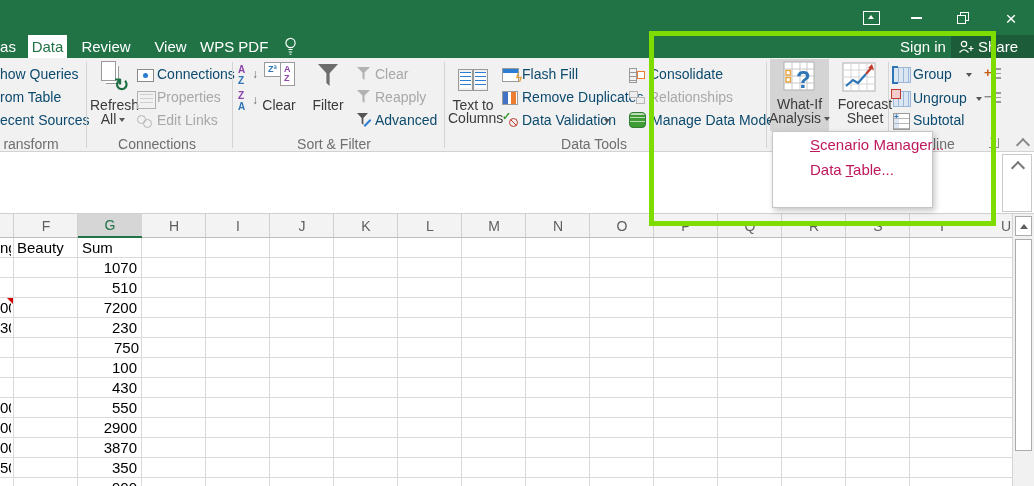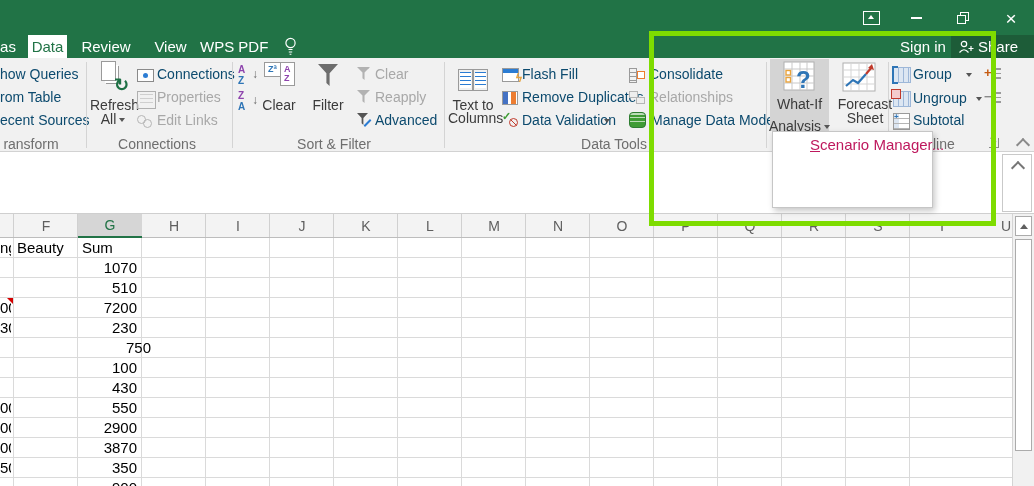--- a/index.html
+++ b/index.html
@@ -250,33 +250,33 @@
   <span class="abs rlbl" style="left:649px;top:66px">Consolidate</span>
 </div>
 <div class="abs">
   <span class="ic ic-rel" style="left:629px;top:91px"></span>
   <span class="abs rlbl gray" style="left:649px;top:89px">Relationships</span>
 </div>
 <div class="abs">
   <span class="ic ic-mdm" style="left:629px;top:112px"></span>
   <span class="abs rlbl" style="left:651px;top:112px">Manage Data Model</span>
 </div>
-<div class="abs glabel" style="left:564px;width:100px">Data Tools</div>
+<div class="abs glabel" style="left:544px;width:100px">Data Tools</div>
 <div class="abs rsep" style="left:766px"></div>
 
 <div class="abs bigbtn pressed" style="left:770px;width:59px;height:72px">
   <svg class="ic" style="left:13px;top:2px" width="33" height="33" viewBox="0 0 33 33">
     <rect x="1" y="1" width="30" height="28" fill="#fff" stroke="#b0b0b0"></rect>
     <path d="M1 8 h30 M1 15 h30 M1 22 h30 M9 1 v28 M17 1 v28 M24 1 v28" stroke="#c9c9c9" fill="none"></path>
     <rect x="3" y="9.5" width="4.5" height="4.5" fill="none" stroke="#e8a33d" stroke-width="1.4"></rect>
     <rect x="3" y="16.5" width="4.5" height="4.5" fill="none" stroke="#e8a33d" stroke-width="1.4"></rect>
     <text x="13" y="27" font-size="24" font-weight="bold" fill="#2e75b6" font-family="Liberation Sans, sans-serif">?</text>
   </svg>
   <div class="bl" style="top:39px">What-If</div>
-  <div class="bl flexc" style="top:61px">
+  <div class="bl flexc" style="top:53px">
     <span>Analysis</span>
     <i class="cdn"></i>
   </div>
 </div>
 <div class="abs bigbtn" style="left:830px;width:70px">
   <svg class="ic" style="left:12px;top:3px" width="34" height="31" viewBox="0 0 34 31">
     <rect x="1" y="1" width="32" height="28" fill="#fff" stroke="#b0b0b0"></rect>
     <path d="M1 8 h32 M1 15 h32 M1 22 h32 M9 1 v28 M17 1 v28 M25 1 v28" stroke="#d5d5d5" fill="none"></path>
     <path d="M4 24 l7 -6 l5 3 l8 -9" stroke="#2e75b6" stroke-width="2.2" fill="none"></path>
     <path d="M24 12 l6 -7" stroke="#c0392b" stroke-width="2.2" fill="none"></path>
@@ -335,21 +335,21 @@
   <div class="cell" style="left:17px;top:0;width:58px">Beauty</div>
   <div class="cell" style="left:82px;top:0;width:56px">Sum</div>
 
   <div class="cell num" style="left:78px;top:20px;width:59px">1070</div>
   <div class="cell num" style="left:78px;top:40px;width:59px">510</div>
   <div class="cell num" style="left:0;top:60px;width:11px">00</div>
   <div class="cell num" style="left:78px;top:60px;width:59px">7200</div>
   <div class="ctri"></div>
   <div class="cell num" style="left:0;top:80px;width:11px">30</div>
   <div class="cell num" style="left:78px;top:80px;width:59px">230</div>
-  <div class="cell num" style="left:92px;top:100px;width:59px">750</div>
+  <div class="cell num" style="left:80px;top:100px;width:59px">750</div>
   <div class="cell num" style="left:78px;top:120px;width:59px">100</div>
   <div class="cell num" style="left:78px;top:140px;width:59px">430</div>
   <div class="cell num" style="left:0;top:160px;width:11px">00</div>
   <div class="cell num" style="left:78px;top:160px;width:59px">550</div>
   <div class="cell num" style="left:0;top:180px;width:11px">00</div>
   <div class="cell num" style="left:78px;top:180px;width:59px">2900</div>
   <div class="cell num" style="left:0;top:200px;width:11px">00</div>
   <div class="cell num" style="left:78px;top:200px;width:59px">3870</div>
   <div class="cell num" style="left:0;top:220px;width:11px">50</div>
   <div class="cell num" style="left:78px;top:220px;width:59px">350</div>
@@ -358,15 +358,16 @@
 
 <div class="abs vscroll">
   <div class="scbtn">
     <span class="tri-up"></span>
   </div>
   <div class="scthumb"></div>
 </div>
 
 <div class="abs menu">
   <div class="mitem"><span class="mu">S</span><span>cenario Manager...</span></div>
+  <div class="mitem"><span>Data </span><span class="mu">T</span><span>able...</span></div>
 </div>
 
 <div class="abs hlbox"></div>
 
 </body></html>

